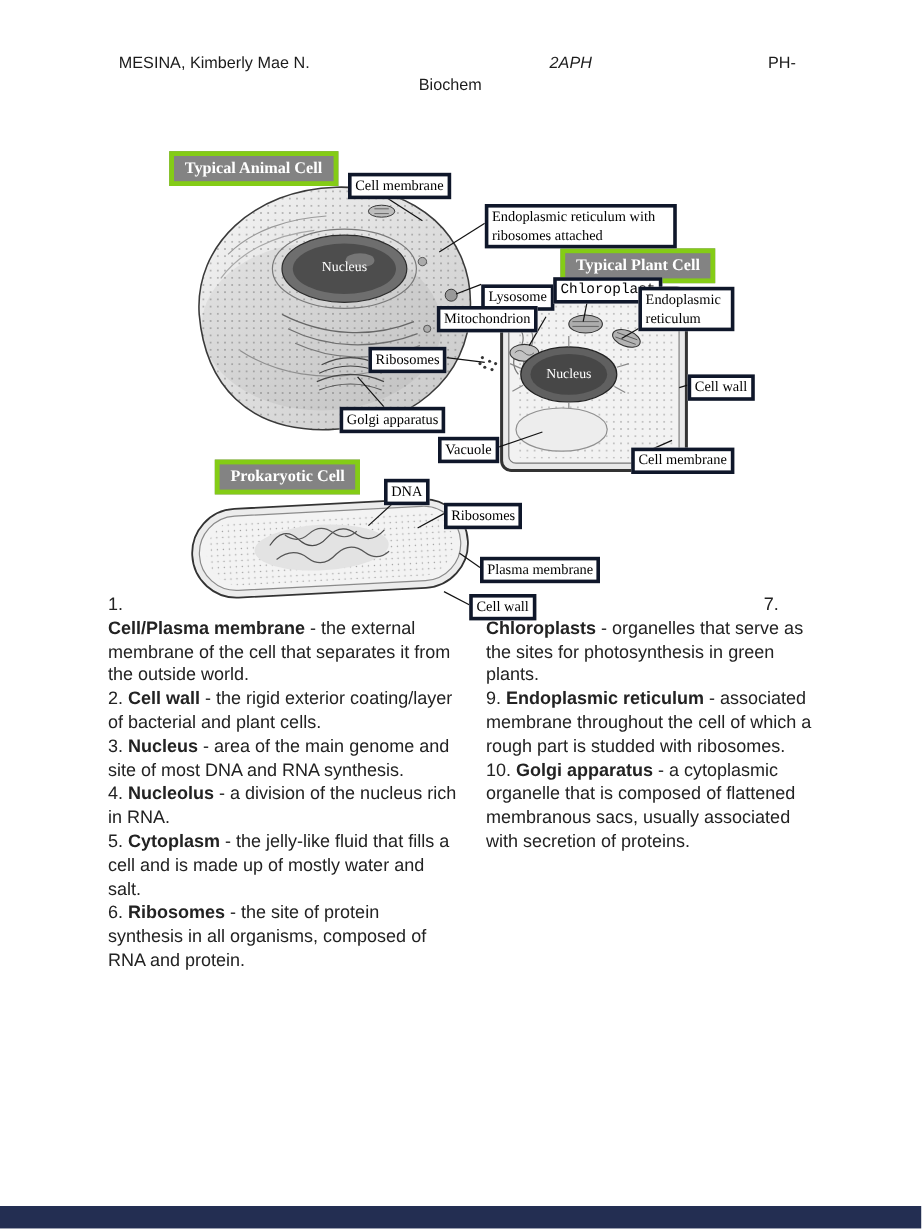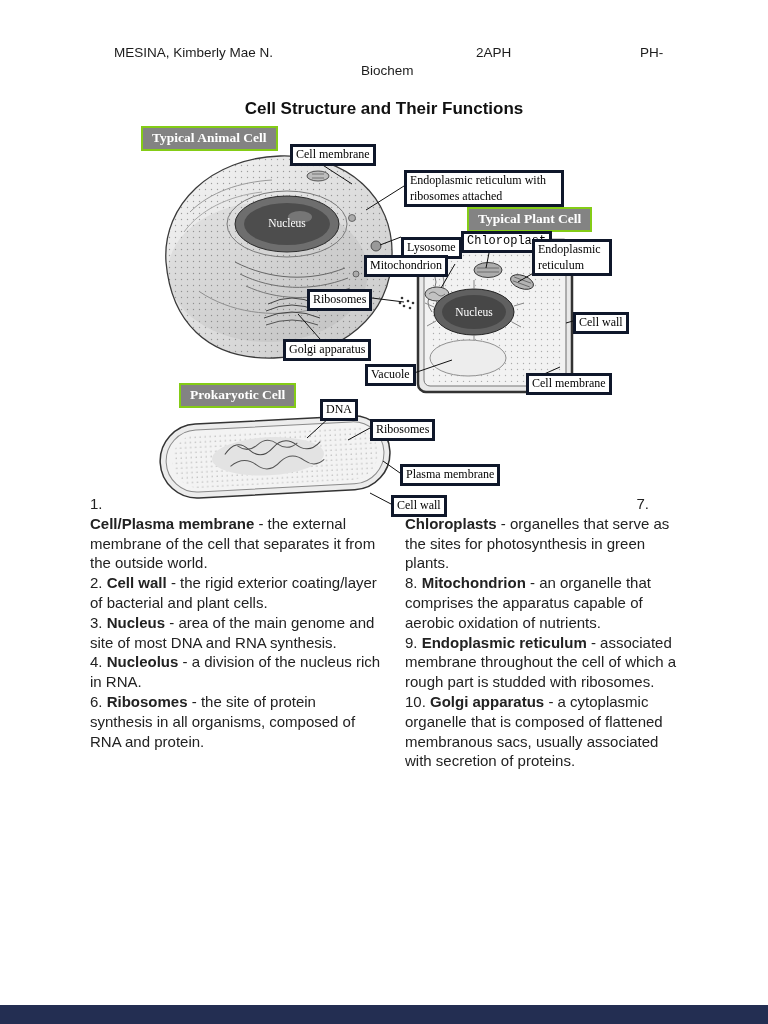--- a/index.html
+++ b/index.html
@@ -9,40 +9,39 @@
     font-family:"Liberation Sans", sans-serif; color:#1c1c1c; overflow:hidden;
   }
   .abs { position:absolute; }
   .hdr-text { position:absolute; font-size:13.5px; color:#1c1c1c; white-space:nowrap; }
   .title { position:absolute; left:0; top:99px; width:768px; text-align:center;
            font-weight:bold; font-size:17px; color:#111; }
   .lbl { position:absolute; border:3px solid #0f172a; background:#fff; padding:0 3px;
          font:12px/1.3 "Liberation Serif", serif; color:#000; text-align:center; }
   .lbl.wrap { white-space:normal; }
   .lbl:not(.wrap){ white-space:nowrap; }
-  .hdr { position:absolute; background:#838383; color:#fff; border:2px solid #84cc16;
+  .hdr { position:absolute; background:#838383; color:#fff; border:4px solid #84cc16;
          padding:1px 9px 2px 9px; font:bold 13.5px/1.35 "Liberation Serif", serif; white-space:nowrap; }
   .nuc { position:absolute; width:52px; text-align:center; color:#fff;
          font:11.5px "Liberation Serif", serif; }
   .col { position:absolute; font-size:15px; line-height:19.8px; color:#222; }
   .def { margin:0; }
   .lead-right { text-align:right; padding-right:36px; }
   .footer-bar { position:absolute; left:0; bottom:0; width:768px; height:19px; background:#232e52; }
 </style>
 </head>
 <body>
 
 <div class="page">
 
-  <span class="hdr-text" style="left:114px; top:45px;">MESINA, Kimberly Mae N.</span>
-  <span class="hdr-text" style="left:476px; top:45px;">2APH</span>
+  <span class="hdr-text" style="left:99px; top:45px;">MESINA, Kimberly Mae N.</span>
+  <span class="hdr-text" style="left:458px; top:45px;font-style:italic;">2APH</span>
   <span class="hdr-text" style="left:640px; top:45px;">PH-</span>
-  <span class="hdr-text" style="left:361px; top:63px;">Biochem</span>
-
-  <div class="title">Cell Structure and Their Functions</div>
+  <span class="hdr-text" style="left:349px; top:63px;">Biochem</span>
+
 
   <svg class="abs" style="left:0; top:122px;" width="768" height="395" viewBox="0 0 768 395">
     <defs>
       <pattern id="stip" patternUnits="userSpaceOnUse" width="6" height="6">
         <circle cx="1.5" cy="1.5" r="0.7" fill="#3a3a3a"></circle>
       </pattern>
       <pattern id="stip2" patternUnits="userSpaceOnUse" width="5" height="5">
         <circle cx="1.2" cy="1.2" r="0.6" fill="#4a4a4a"></circle>
       </pattern>
       <linearGradient id="gA" x1="0" y1="0" x2="1" y2="1">
@@ -179,25 +178,25 @@
 
   <div class="nuc" style="left:261px; top:217px;">Nucleus</div>
   <div class="nuc" style="left:448px; top:306px;">Nucleus</div>
 
   <div class="col" style="left:90px; top:494px; width:292px;">
     <p class="def">1.</p>
     <p class="def"><span></span><b>Cell/Plasma membrane</b><span> - the external membrane of the cell that separates it from the outside world.</span></p>
     <p class="def"><span>2. </span><b>Cell wall</b><span> - the rigid exterior coating/layer of bacterial and plant cells.</span></p>
     <p class="def"><span>3. </span><b>Nucleus</b><span> - area of the main genome and site of most DNA and RNA synthesis.</span></p>
     <p class="def"><span>4. </span><b>Nucleolus</b><span> - a division of the nucleus rich in RNA.</span></p>
+    <p class="def"><span>5. </span><b>Cytoplasm</b><span> - the jelly-like fluid that fills a cell and is made up of mostly water and salt.</span></p>
     <p class="def"><span>6. </span><b>Ribosomes</b><span> - the site of protein synthesis in all organisms, composed of RNA and protein.</span></p>
   </div>
 
   <div class="col" style="left:405px; top:494px; width:280px;">
     <p class="def lead-right">7.</p>
     <p class="def"><span></span><b>Chloroplasts</b><span> - organelles that serve as the sites for photosynthesis in green plants.</span></p>
-    <p class="def"><span>8. </span><b>Mitochondrion</b><span> - an organelle that comprises the apparatus capable of aerobic oxidation of nutrients.</span></p>
     <p class="def"><span>9. </span><b>Endoplasmic reticulum</b><span> - associated membrane throughout the cell of which a rough part is studded with ribosomes.</span></p>
     <p class="def"><span>10. </span><b>Golgi apparatus</b><span> - a cytoplasmic organelle that is composed of flattened membranous sacs, usually associated with secretion of proteins.</span></p>
   </div>
 
   <div class="footer-bar"></div>
 </div>
 
 </body></html>

